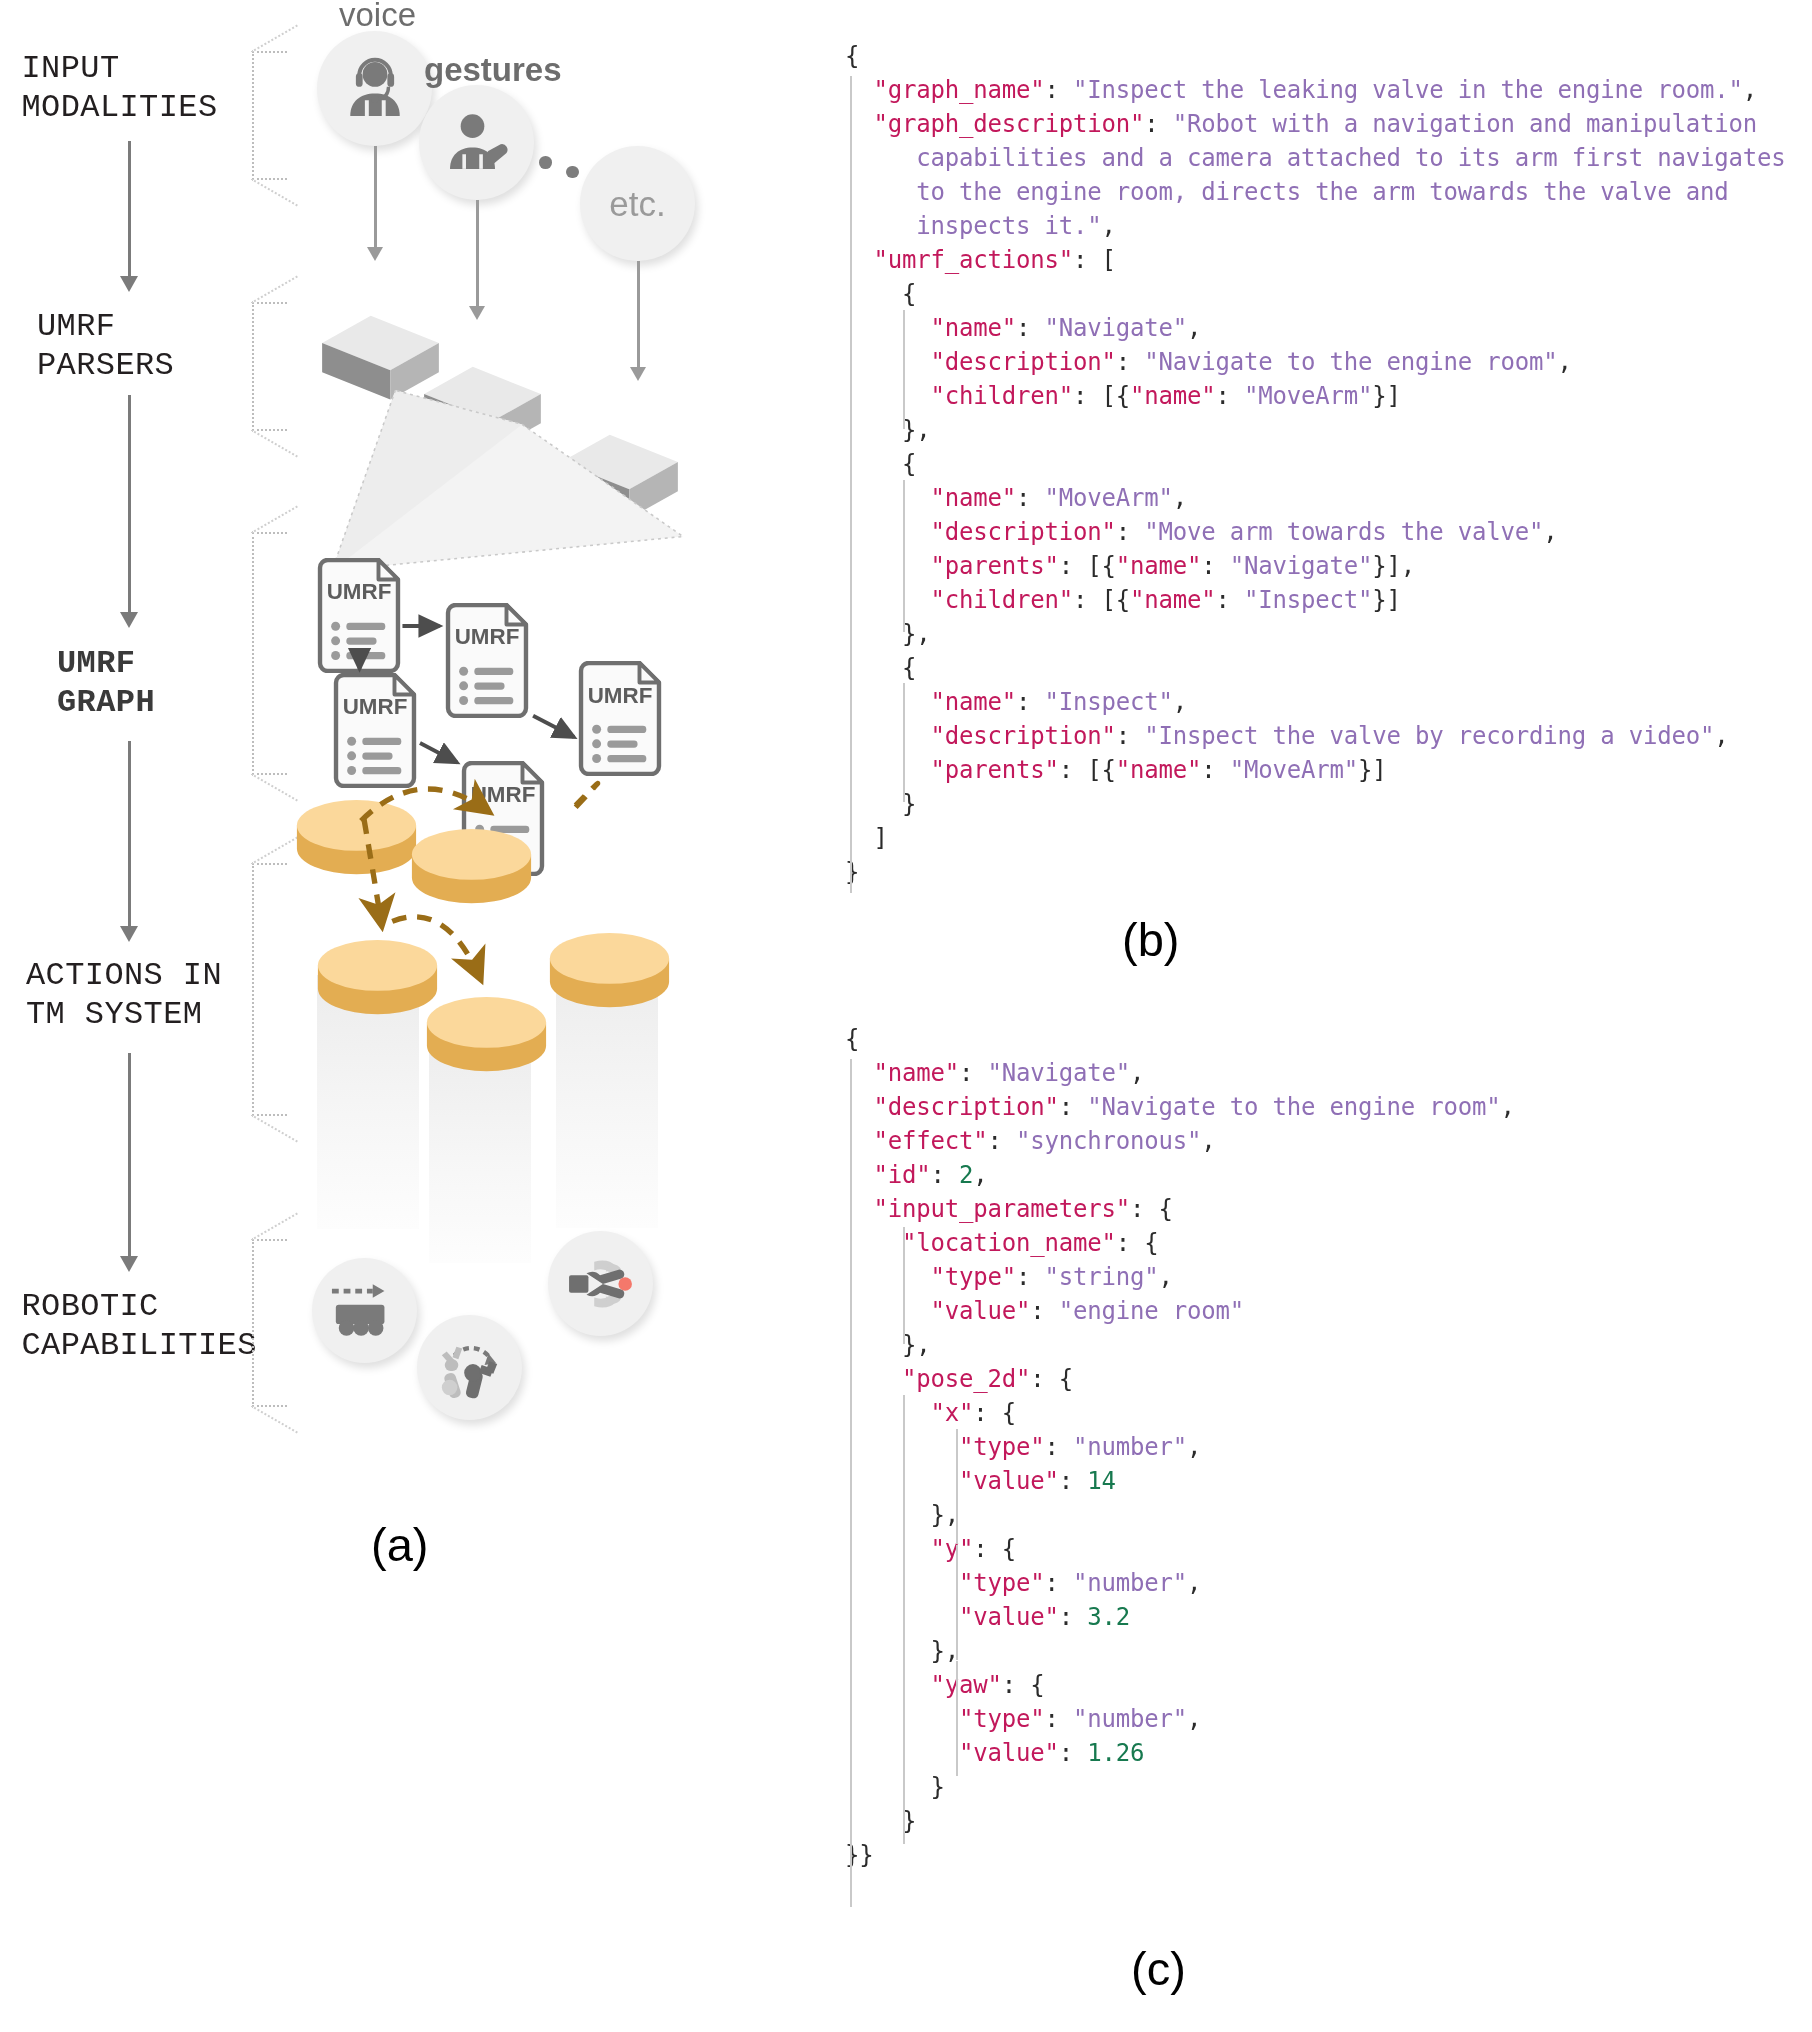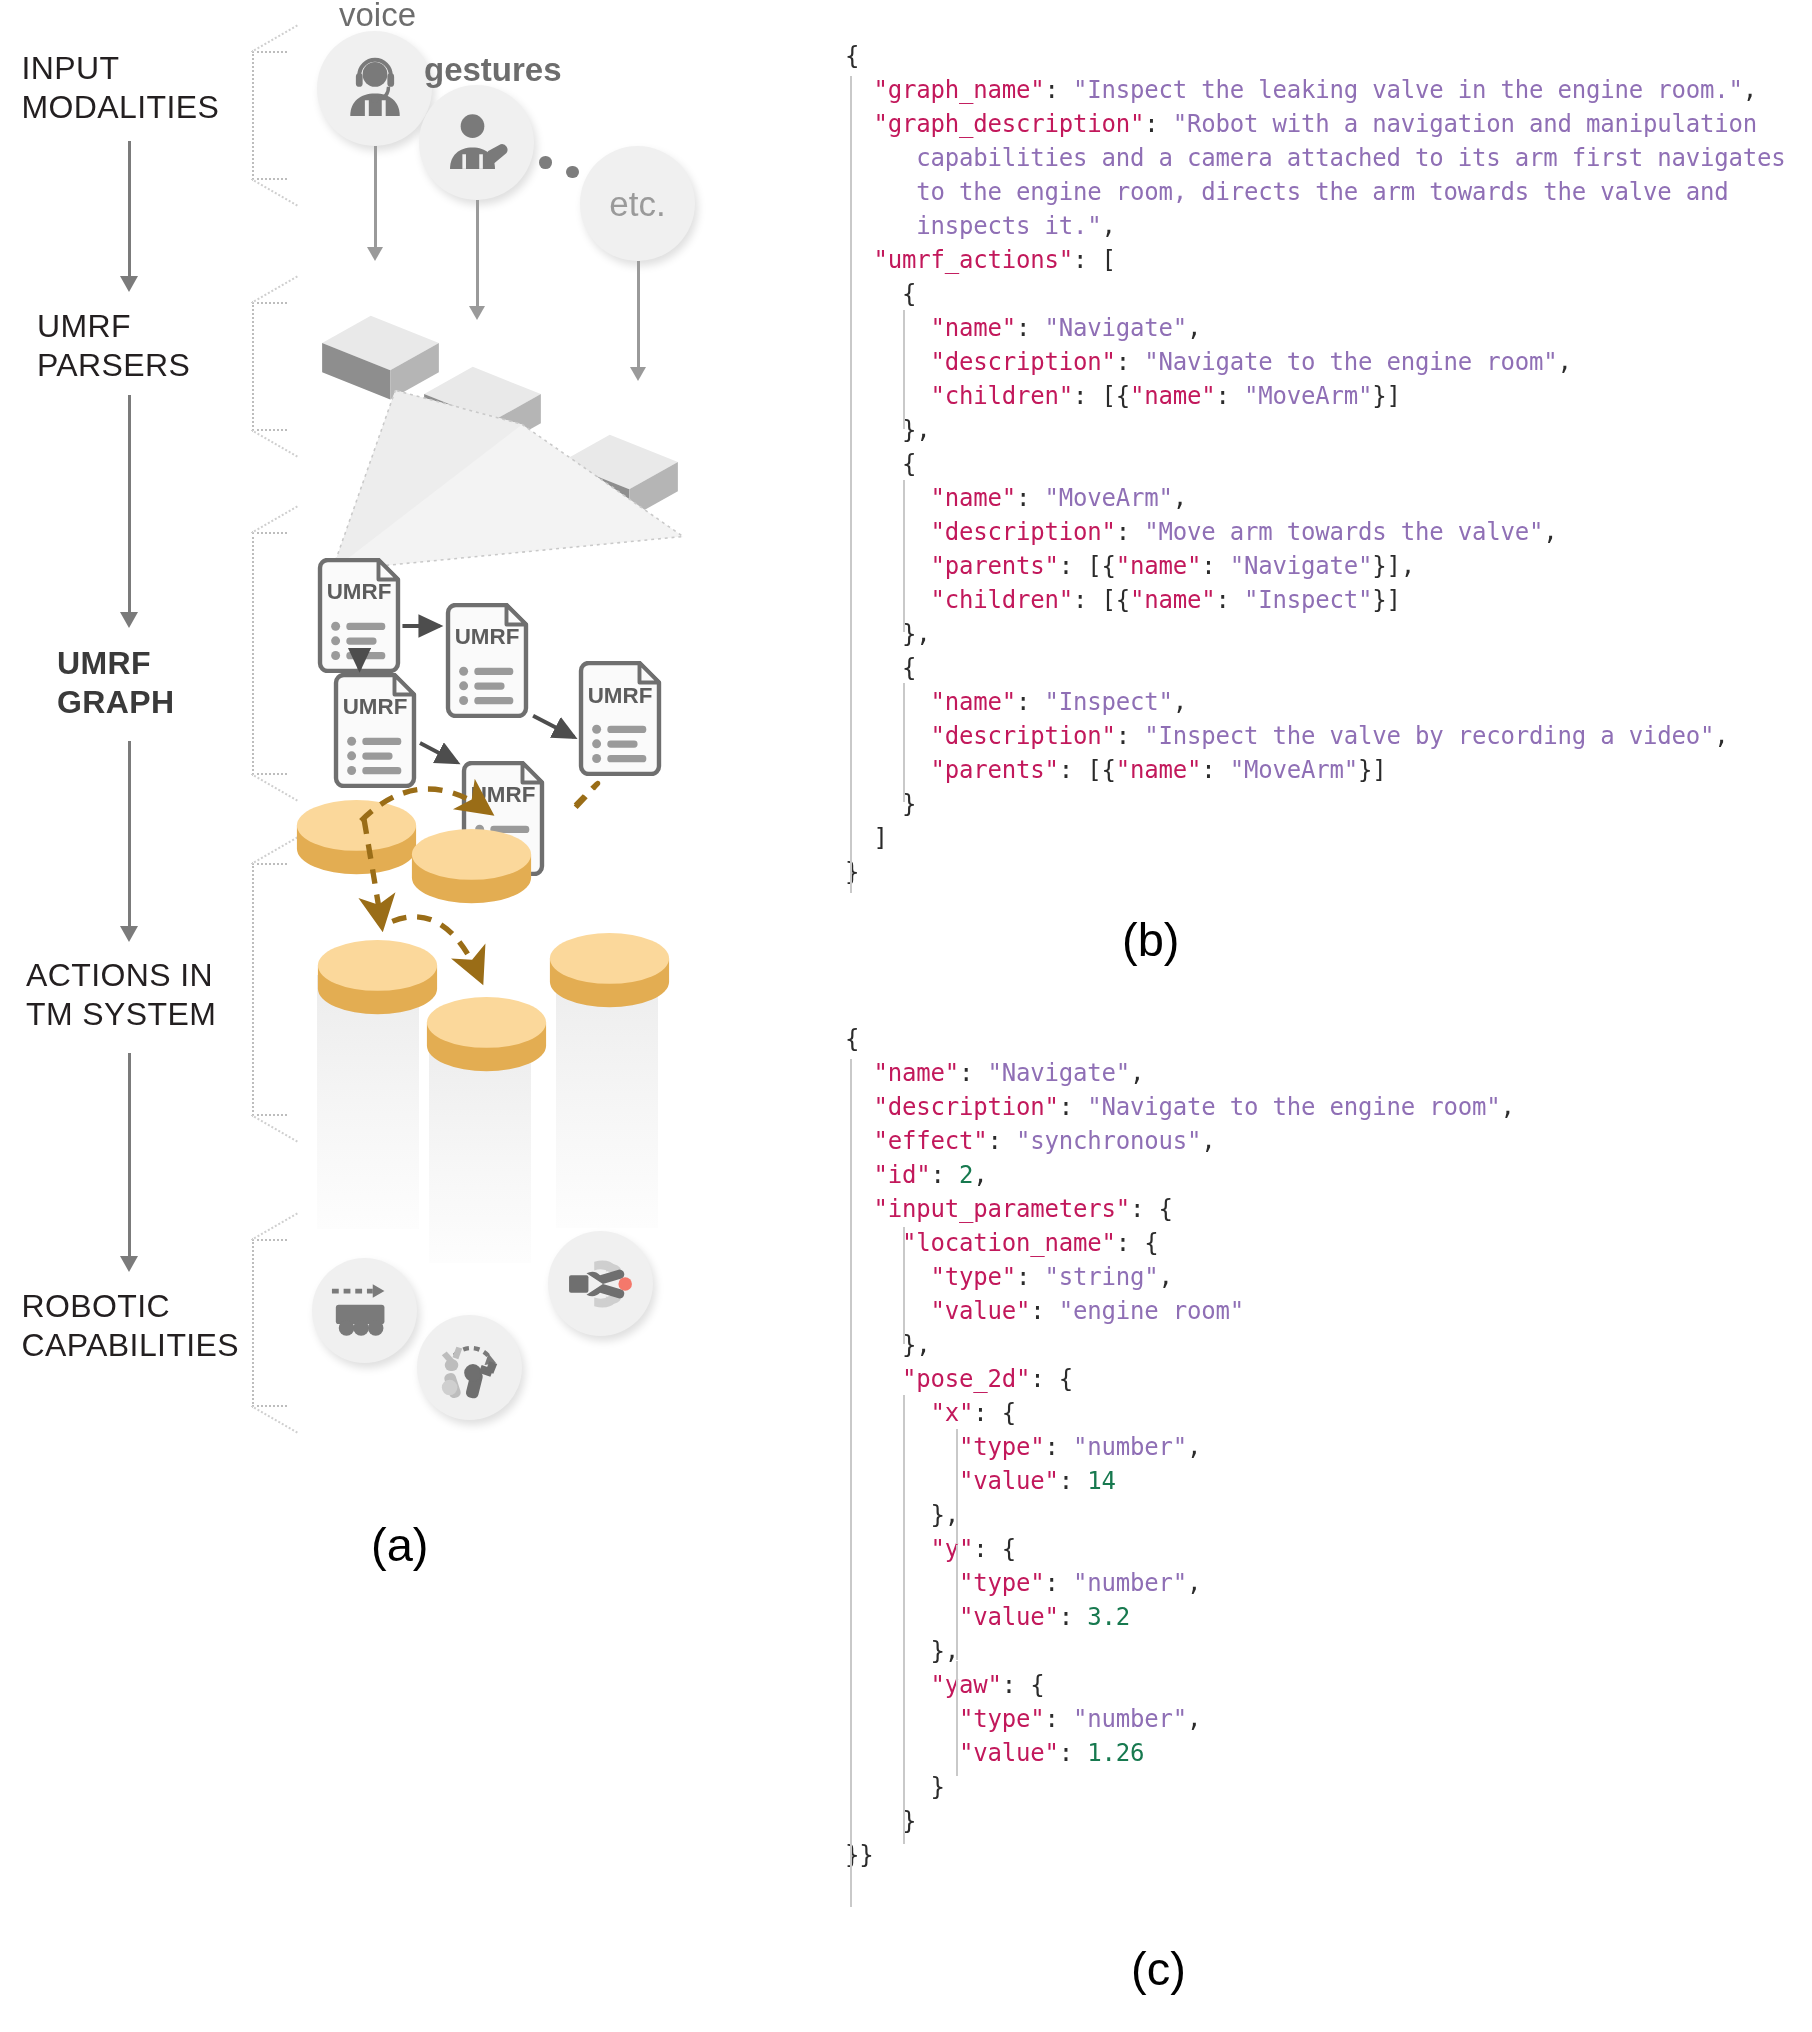--- a/index.html
+++ b/index.html
@@ -16,21 +16,21 @@
   }
 
   
   #panel-a {
     position: absolute;
     left: 0; top: 0;
     width: 809px; height: 2032px;
   }
   .stage-label {
     position: absolute;
-    font-family: Liberation Sans, sans-serif;
+    font-family: Liberation Mono, monospace;
     font-size: 32px;
     line-height: 39px;
     letter-spacing: 0.4px;
     color: #231f20;
     white-space: pre-line;
     text-align: left;
   }
   .stage-label.bold { font-weight: bold; color: #3a3a3a; }
 
   .flow-arrow {

